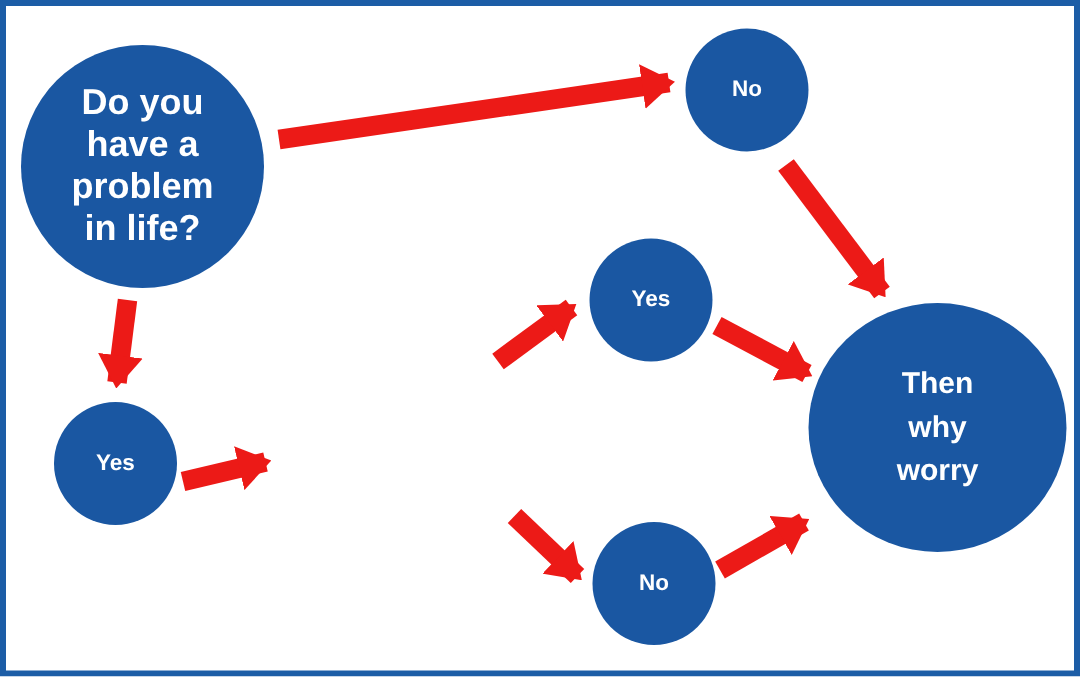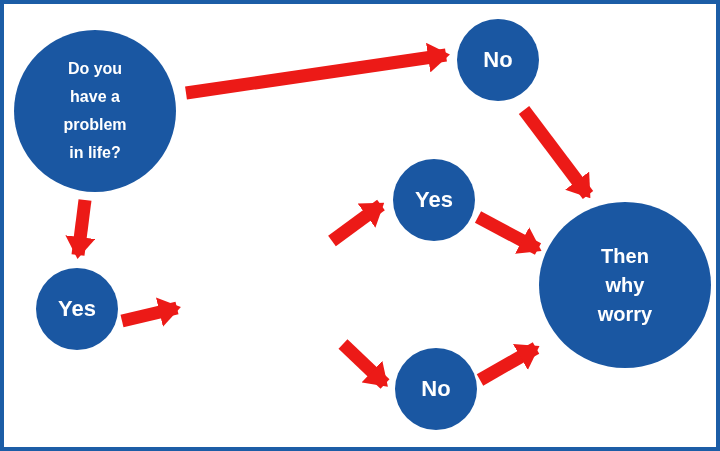--- a/index.html
+++ b/index.html
@@ -36,36 +36,36 @@
     z-index: 1;
   }
   .node .label {
     color: #ffffff;
     font-weight: 700;
     white-space: pre-line;
     letter-spacing: 0;
   }
   
   #node-problem   { left: 10px;  top: 26px;  width: 162px; height: 162px; }
-  #node-problem .label   { font-size: 16px; line-height: 28px; }
+  #node-problem .label   { font-size: 24px; line-height: 28px; }
   
   #node-no-top    { left: 453px; top: 15px;  width: 82px;  height: 82px; }
   
   #node-yes-left  { left: 32px;  top: 264px; width: 82px;  height: 82px; }
   
   #node-can       { left: 181px; top: 217px; width: 162px; height: 162px; }
   #node-can .label       { font-size: 16px; line-height: 23px; }
   
   #node-yes-mid   { left: 389px; top: 155px; width: 82px;  height: 82px; }
   
   #node-no-bottom { left: 391px; top: 344px; width: 82px;  height: 82px; }
   
   #node-worry     { left: 535px; top: 198px; width: 172px; height: 166px; }
   #node-worry .label     { font-size: 20px; line-height: 29px; }
-  .node.small .label { font-size: 22px; line-height: 24px; }
+  .node.small .label { font-size: 15px; line-height: 24px; }
 </style>
 </head>
 <body>
 
 <div id="page" style="border-color: rgb(28, 93, 166);">
 
   <svg id="arrow-layer" viewBox="0 0 720 451" width="720" height="451" xmlns="http://www.w3.org/2000/svg">
     <defs>
       <marker id="ah" markerUnits="userSpaceOnUse" markerWidth="22" markerHeight="30" viewBox="0 0 22 30" refX="18" refY="15" orient="auto">
         <path d="M0,0 L22,15 L0,30 Z" fill="#ec1a17"></path>

